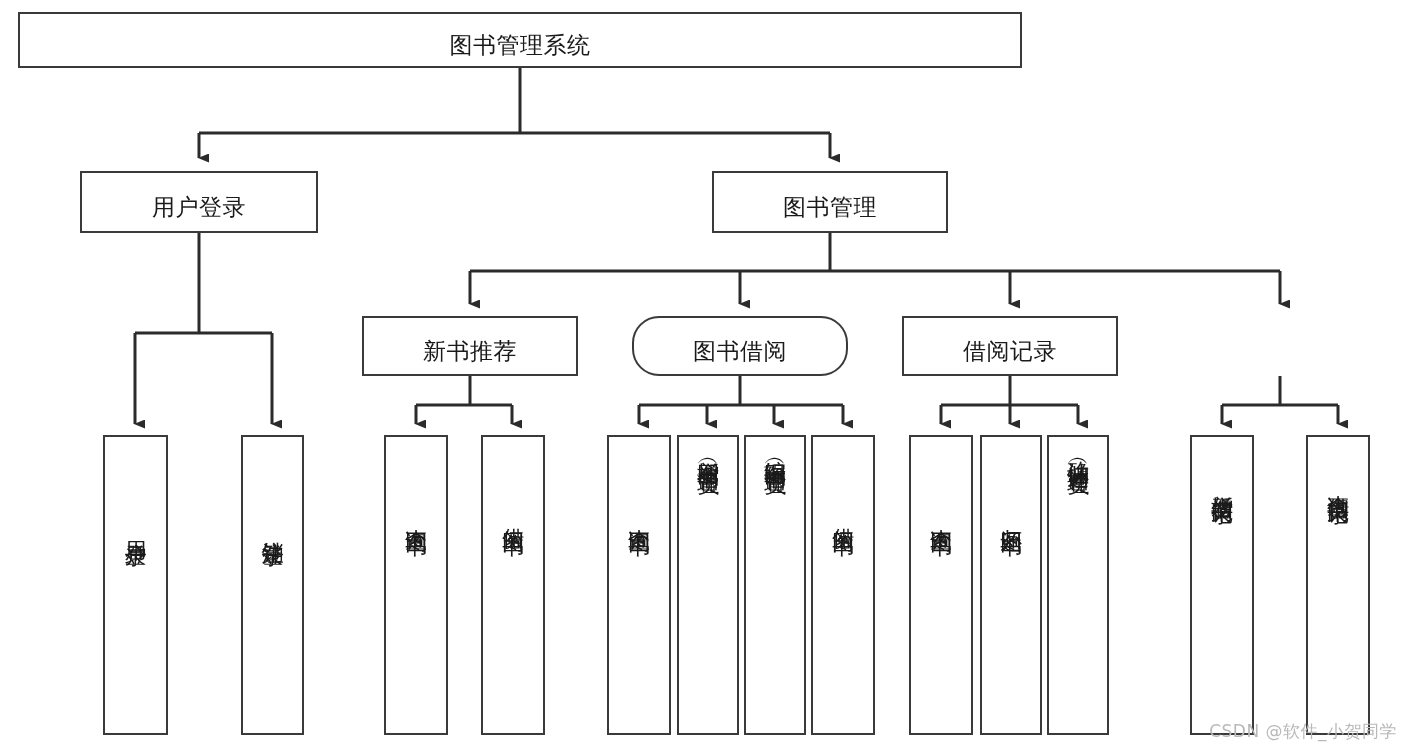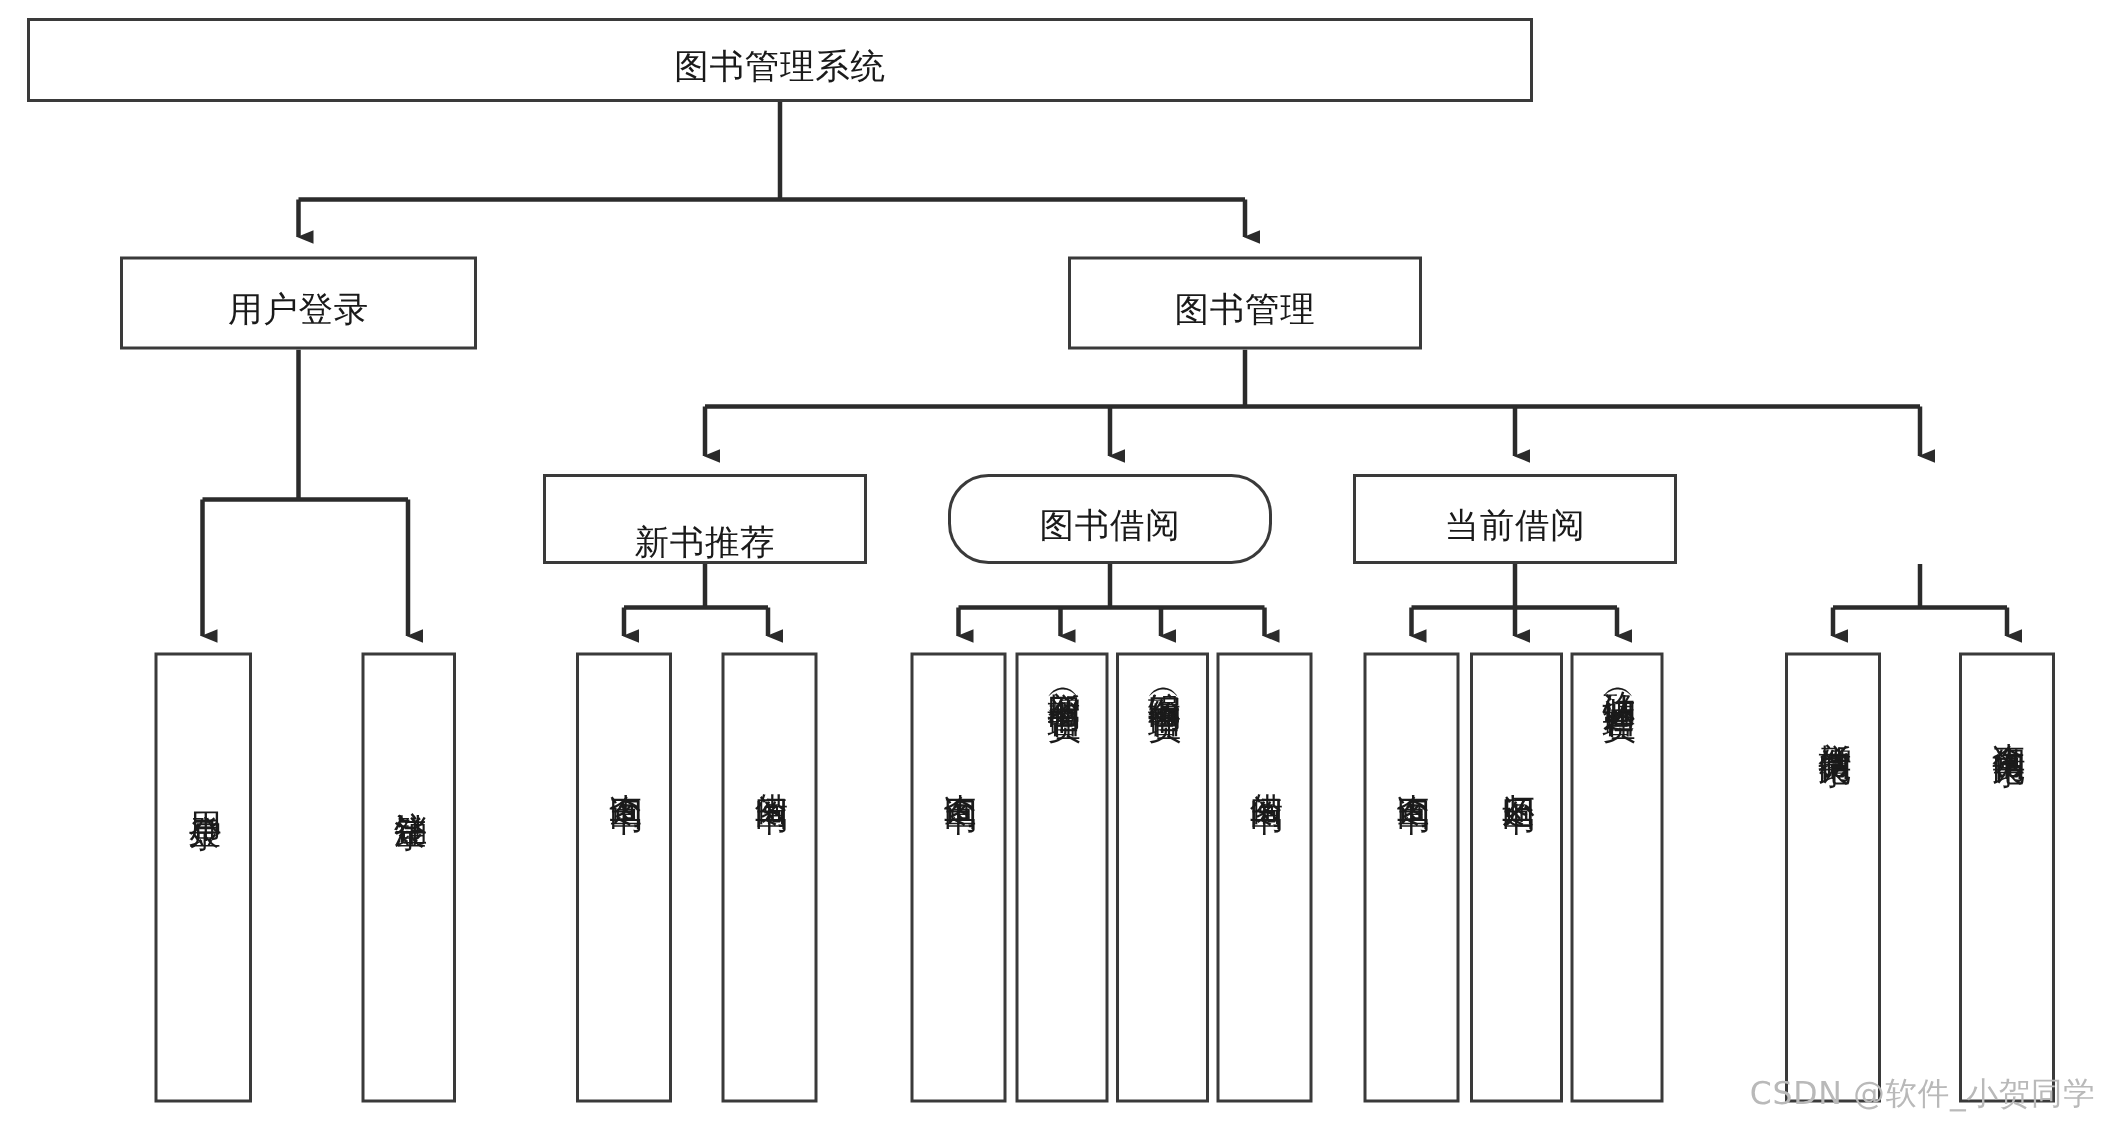--- a/index.html
+++ b/index.html
@@ -64,21 +64,21 @@
     letter-spacing: 2px;
     white-space: nowrap;
   }
   .node.vert.tall-text {
     align-items: flex-start;
   }
   #watermark {
     position: absolute;
     right: 8px;
     bottom: 4px;
-    font-size: 21px;
+    font-size: 17px;
     color: #b9b9b9;
     letter-spacing: 0.5px;
     white-space: nowrap;
     pointer-events: none;
   }
 </style>
 </head>
 <body>
 
 <div id="diagram-root">
@@ -156,30 +156,30 @@
   </div>
 
   <div class="node horiz" style="left:80px; top:171px; width:238px; height:62px;">
     <span class="label">用户登录</span>
   </div>
 
   <div class="node horiz" style="left:712px; top:171px; width:236px; height:62px;">
     <span class="label">图书管理</span>
   </div>
 
-  <div class="node horiz" style="left:362px; top:316px; width:216px; height:60px;align-items:flex-end;">
+  <div class="node horiz" style="left:362px; top:316px; width:216px; height:60px;">
     <span class="label">新书推荐</span>
   </div>
 
   <div class="node horiz" style="left:632px; top:316px; width:216px; height:60px;border-radius:27px;">
     <span class="label">图书借阅</span>
   </div>
 
   <div class="node horiz" style="left:902px; top:316px; width:216px; height:60px;">
-    <span class="label">当前借阅</span>
+    <span class="label">借阅记录</span>
   </div>
 
 
   <div class="node vert" style="left:103px; top:435px; width:65px; height:300px; padding-top:86px;">
     <span class="label">用户登录</span>
   </div>
 
   <div class="node vert" style="left:241px; top:435px; width:63px; height:300px; padding-top:86px;">
     <span class="label">注销登录</span>
   </div>

